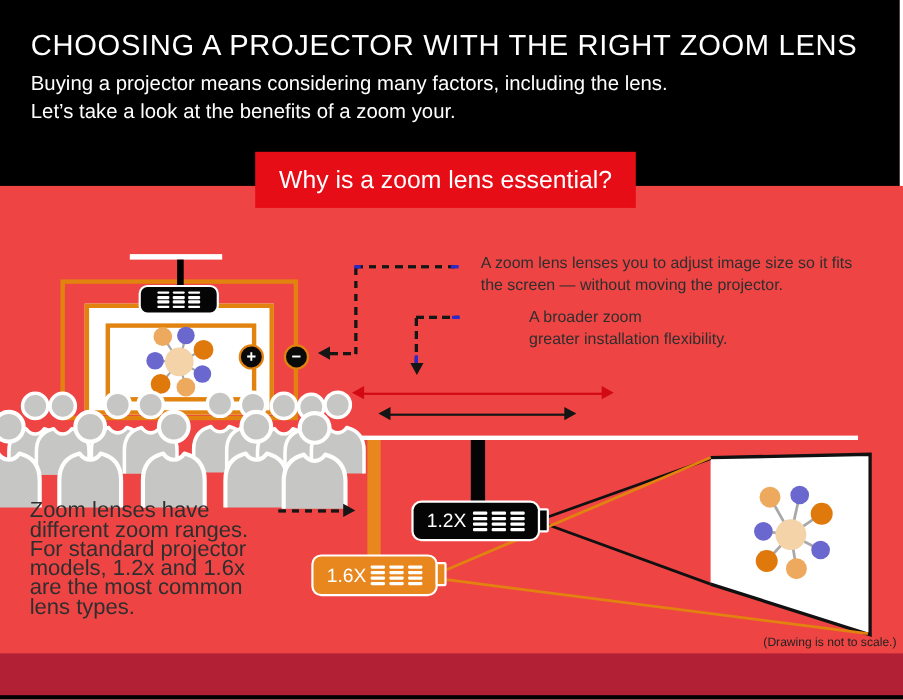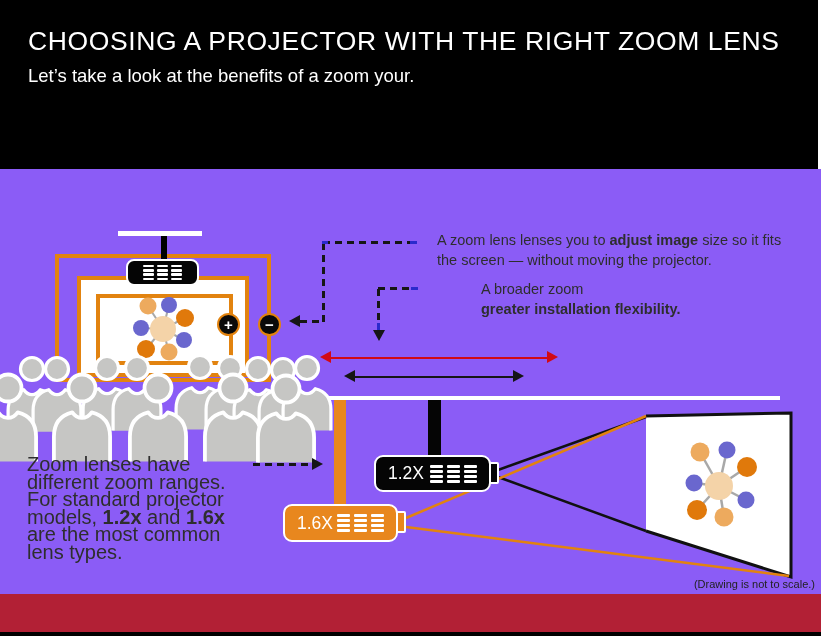--- a/index.html
+++ b/index.html
@@ -1,16 +1,16 @@
 <!DOCTYPE html>
 <html><head>
 <meta charset="utf-8">
 <style>
   html,body{margin:0;padding:0;background:#888;}
-  #stage{position:relative;width:821px;height:636px;background:#8b5cf6;overflow:hidden;
+  #stage{position:relative;width:821px;height:636px;background:#ef4444;overflow:hidden;
          font-family:"Liberation Sans",sans-serif;}
   #stage *{box-sizing:border-box;}
   .abs{position:absolute;}
 
   
   .header{left:0;top:0;width:818px;height:169px;background:#000;z-index:1;}
   .edge-right{left:818px;top:0;width:3px;height:169px;background:#fff;z-index:2;}
   .title{left:28px;top:26px;width:775px;color:#fff;font-size:26.5px;letter-spacing:.6px;
          font-weight:500;z-index:2;white-space:nowrap;}
   .subtitle{left:28px;top:63px;width:760px;color:#fff;font-size:18.5px;line-height:25px;z-index:2;}
@@ -38,21 +38,21 @@
   .bdash{background:#2a2acc;z-index:5;}
   .tri{width:0;height:0;z-index:5;}
   .tri-left{border-right:11px solid #161616;border-top:6px solid transparent;border-bottom:6px solid transparent;}
   .tri-right{border-left:11px solid #161616;border-top:6px solid transparent;border-bottom:6px solid transparent;}
   .tri-down{border-top:11px solid #161616;border-left:6px solid transparent;border-right:6px solid transparent;}
 
   
   .paragraph{color:#2e2e2e;font-size:14.5px;line-height:19.5px;z-index:4;}
   .benefit1{left:437px;top:231px;width:352px;}
   .benefit2{left:437px;top:280px;width:352px;margin-left:44px;}
-  .bold{font-weight:bold;}
+  .bold{font-weight:normal;}
 
   
   .darrow{z-index:4;height:14px;}
   .darrow .line{position:absolute;left:9px;right:9px;top:5.5px;height:2.5px;}
   .darrow .hd{position:absolute;top:0;width:0;height:0;border-top:6.5px solid transparent;border-bottom:6.5px solid transparent;}
   .darrow .hd.l{left:0;}
   .darrow .hd.r{right:0;}
   .arrow-red{left:320px;top:351px;width:238px;}
   .arrow-red .line{background:#d20a14;}
   .arrow-red .hd.l{border-right:11px solid #d20a14;}
@@ -90,21 +90,25 @@
 </style>
 </head>
 <body>
 
 <div id="stage">
 
   <div class="abs header"></div>
   <div class="abs edge-right"></div>
   <div class="abs title">CHOOSING A PROJECTOR WITH THE RIGHT ZOOM LENS</div>
   <div class="abs subtitle">
+    <div>Buying a projector means considering many factors, including the lens.</div>
     <div>Let’s take a look at the benefits of a zoom your.</div>
+  </div>
+  <div class="abs banner-red">
+    <span>Why is a zoom lens essential?</span>
   </div>
 
   <div class="abs rect-outer"></div>
   <div class="abs rect-mid"></div>
   <div class="abs rect-inner"></div>
 
   <svg class="abs svg-layer" style="left:118px;top:282px;width:92px;height:82px;z-index:2" viewBox="118 282 92 82">
     <g stroke="#a8a8a8" stroke-width="2">
       <line x1="163" y1="329" x2="148" y2="306"></line>
         <line x1="163" y1="329" x2="169" y2="305"></line>

